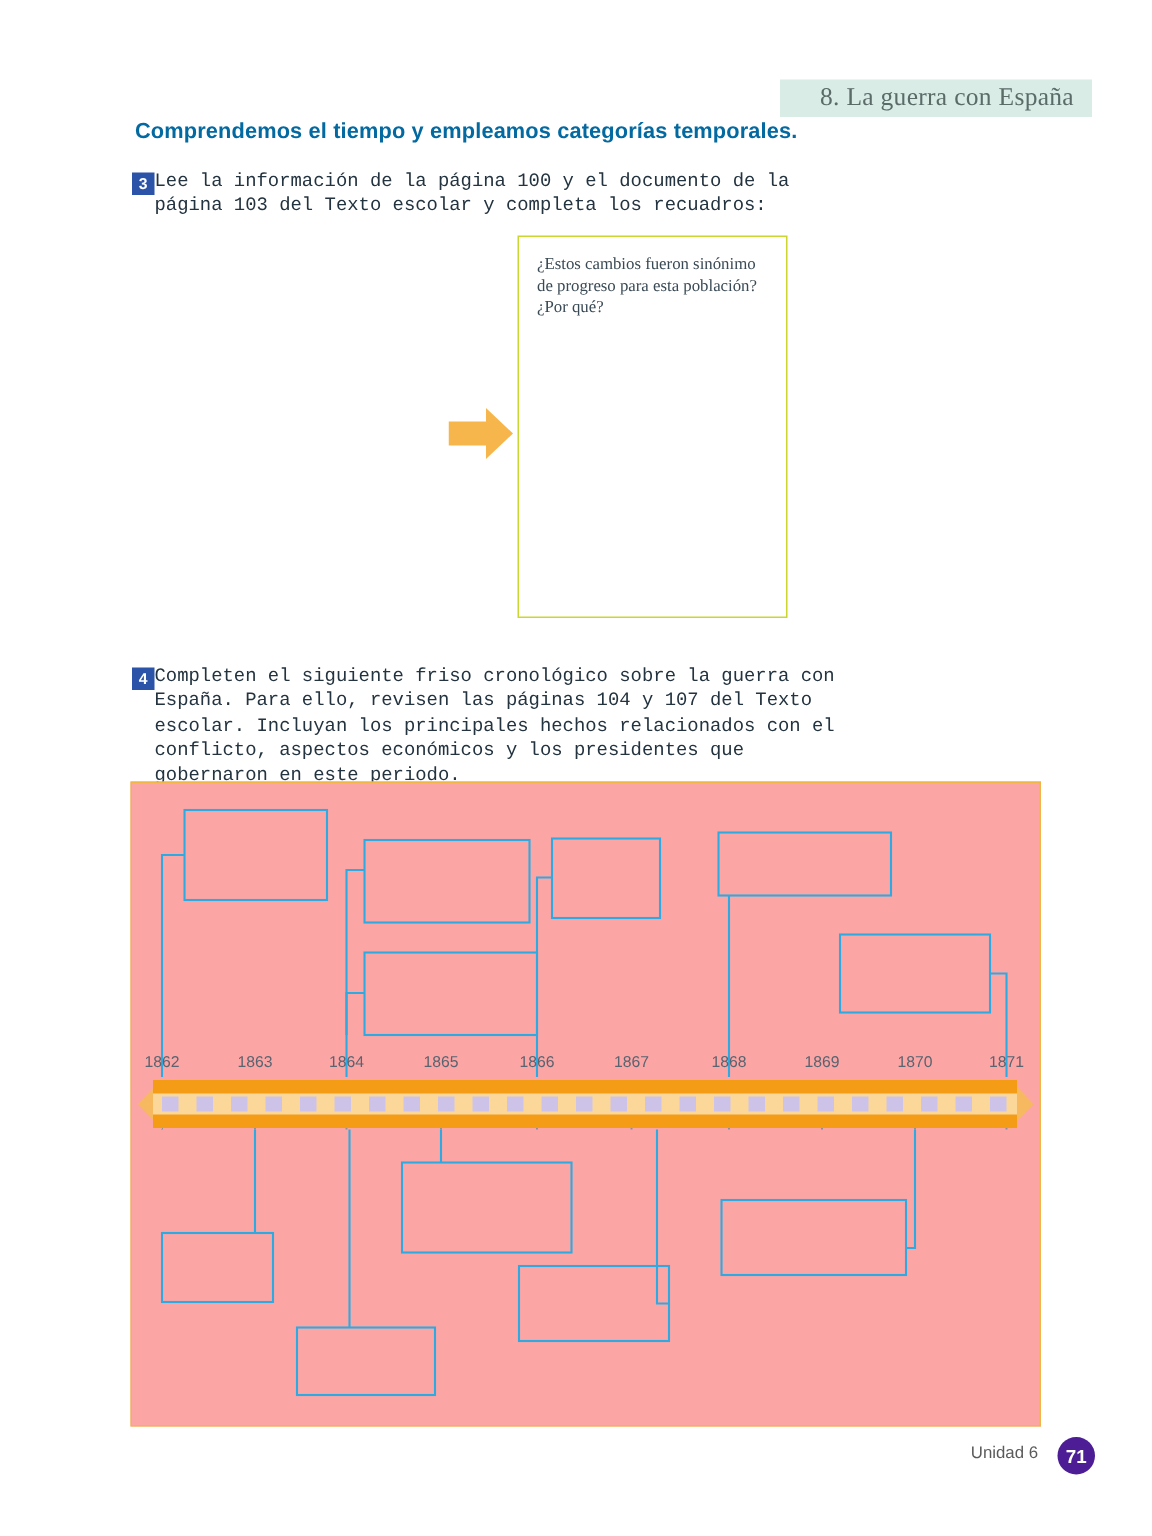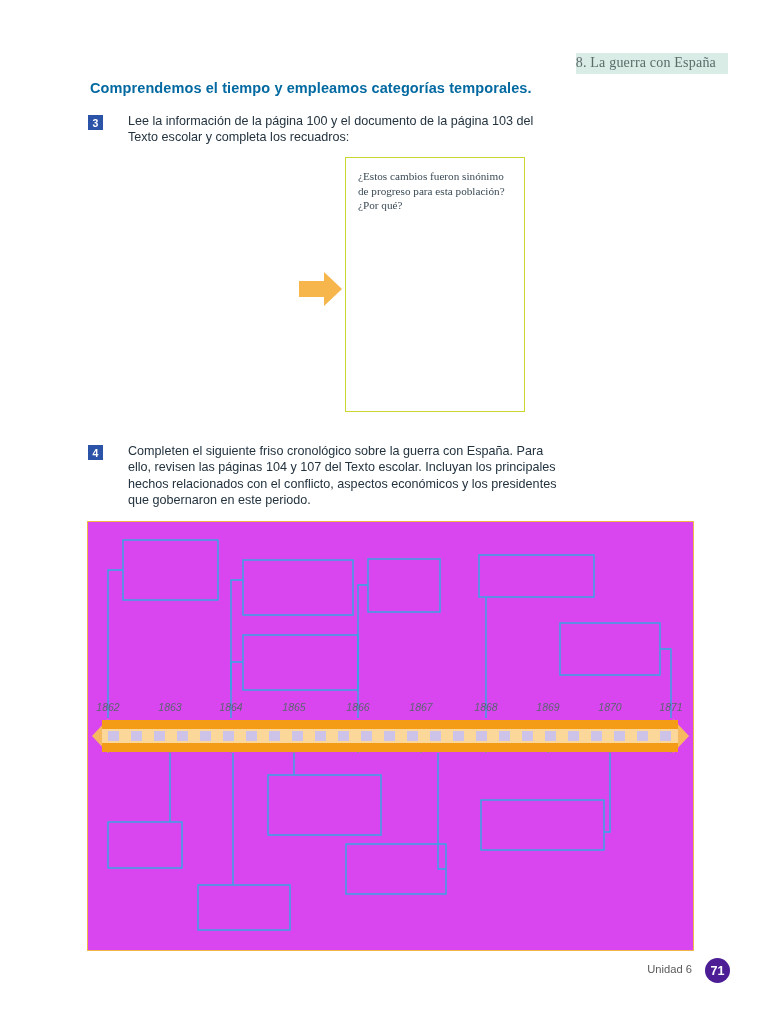--- a/index.html
+++ b/index.html
@@ -10,22 +10,22 @@
     overflow: hidden;
   }
   .page { position: relative; width: 768px; height: 1024px; }
 
   
   .header-tab {
     position: absolute; right: 40px; top: 53px;
     background: #d9ece6;
     color: #5b6b68;
     font-family: "Liberation Serif", serif;
-    font-size: 14px;
-    padding: 2px 12px 3px 0;
+    font-size: 17px;
+    padding: 2px 12px 3px 27px;
     letter-spacing: .2px;
     white-space: nowrap;
   }
 
   
   .section-heading {
     position: absolute; left: 90px; top: 80px;
     color: #0369a1;
     font-size: 14.5px;
     font-weight: bold;
@@ -38,25 +38,26 @@
     width: 15px; height: 15px;
     background: #2b53a8;
     color: #ffffff;
     font-size: 10.5px;
     font-weight: bold;
     display: flex; align-items: center; justify-content: center;
     flex: 0 0 auto;
     margin-top: 2px;
   }
   .task-text {
-    margin-left: 25px;
+    margin-left: 0;
     color: #23333f;
     font-size: 12.6px;
     line-height: 16.4px;
     white-space: pre-line;
+    font-family: Liberation Mono, monospace;
   }
   #task3 { left: 88px; top: 113px; width: 460px; }
   #task4 { left: 88px; top: 443px; width: 470px; }
 
   
   .answer-box {
     position: absolute;
     border: 1.3px solid #cbd631;
     background: #ffffff;
   }
@@ -73,22 +74,21 @@
     position: absolute; left: 299px; top: 270px;
     width: 44px; height: 38px;
   }
 
   
   #timeline-frame {
     position: absolute;
     left: 87px; top: 521px;
     width: 607px; height: 430px;
     border: 1.3px solid #f0b544;
-    background: #d946ef;
-    font-style: italic;
+    background: #fca5a5;
   }
   #timeline-svg { position: absolute; left: 0; top: 0; }
 
   
   .footer-label {
     position: absolute; right: 76px; top: 963px;
     color: #5a5a5a; font-size: 11.2px;
   }
   .page-badge {
     position: absolute; right: 38px; top: 958px;

